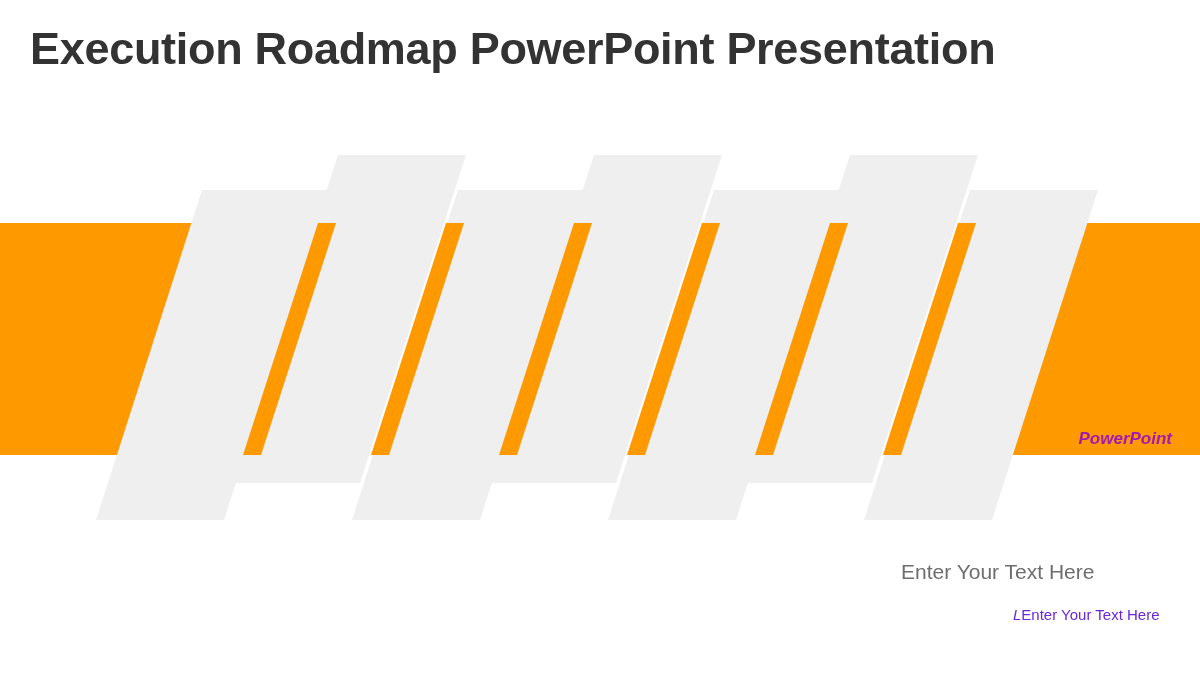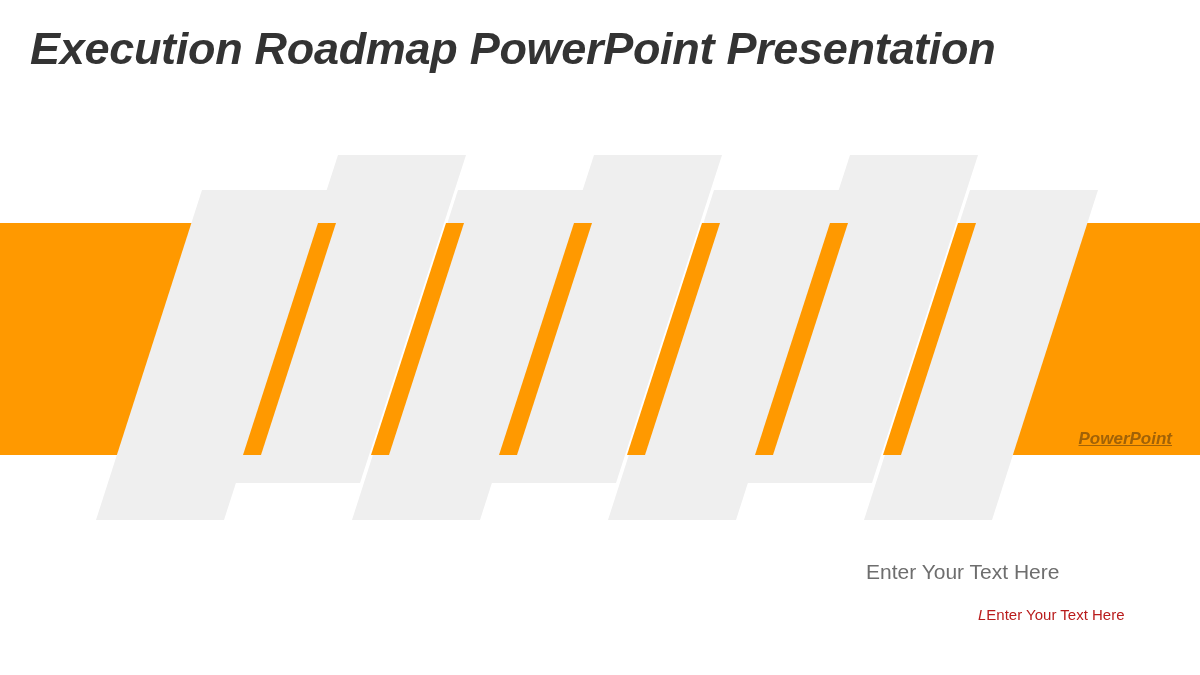--- a/index.html
+++ b/index.html
@@ -25,21 +25,20 @@
     left: 30px;
     top: 20px;
     width: 1140px;
     font-family: "Liberation Sans", sans-serif;
     font-weight: bold;
     font-size: 45px;
     line-height: 58px;
     letter-spacing: -0.3px;
     color: #333333;
     white-space: nowrap;
-    font-style: italic;
   }
 
   
   #band-group {
     position: absolute;
     left: 0;
     top: 0;
     width: 1200px;
     height: 675px;
   }
@@ -55,50 +54,50 @@
     width: 260px;
     text-align: right;
     font-family: "Liberation Sans", sans-serif;
     font-style: italic;
     font-weight: bold;
     font-size: 17px;
     line-height: 21px;
   }
   #brand-line-1 {
     display: block;
-    color: #a16207;
+    color: #a21caf;
     padding-right: 18px;
-    text-decoration: underline;
   }
   #brand-line-2 {
     display: block;
     color: #f4a11e;
     padding-right: 8px;
   }
 
   
   .placeholder {
     position: absolute;
     font-family: "Liberation Sans", sans-serif;
     color: #7a7a7a;
     white-space: nowrap;
+    margin-left: 35px;
   }
   #placeholder-primary {
     left: 866px;
     top: 558px;
     font-size: 21px;
     line-height: 28px;
     color: #6e6e6e;
   }
   #placeholder-secondary {
     left: 978px;
     top: 604px;
     font-size: 15px;
     line-height: 22px;
-    color: #b91c1c;
+    color: #6d28d9;
   }
   #placeholder-secondary .lead-mark {
     font-style: italic;
   }
 </style>
 </head>
 <body>
 
 <div id="slide">
 

